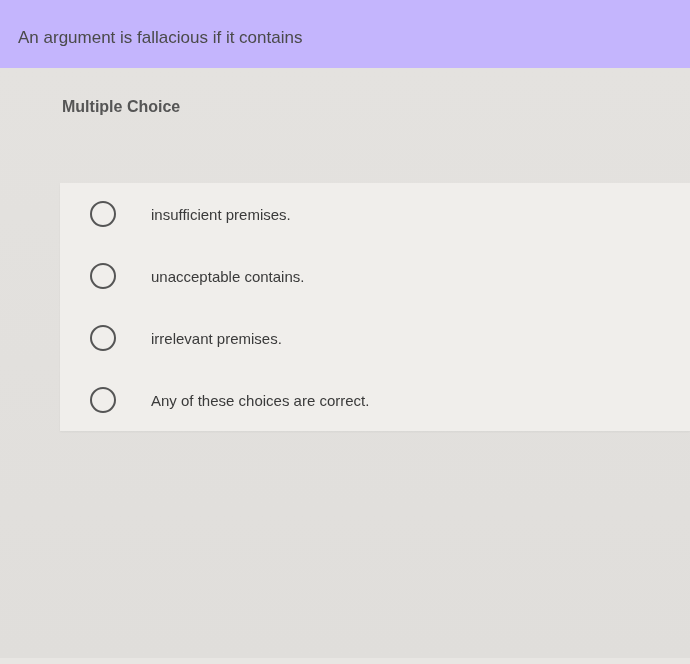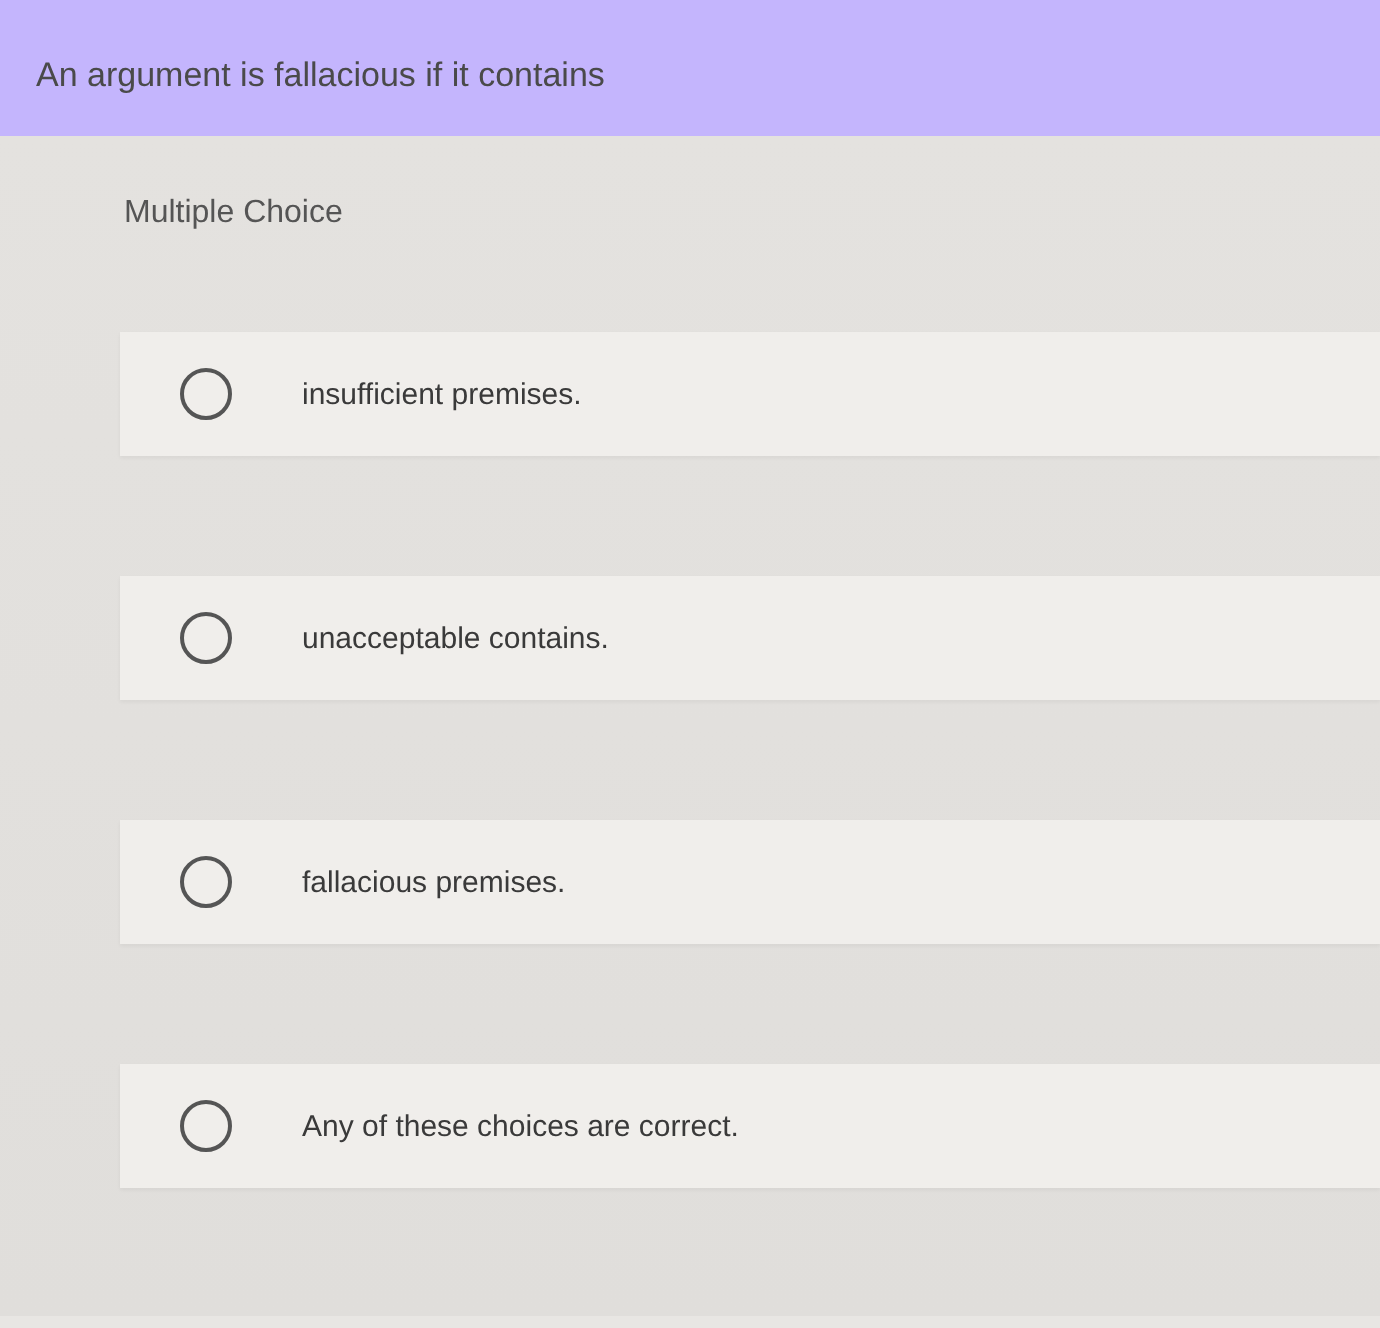--- a/index.html
+++ b/index.html
@@ -22,29 +22,29 @@
       background: #c4b5fd;
     }
     .mc-container {
       padding: 30px 0 0 60px;
       background: linear-gradient(180deg, #e4e2df 0%, #e0dedb 100%);
       min-height: 590px;
     }
     .mc-label {
       font-size: 16px;
       color: #555;
-      margin-bottom: 50px;
+      margin-bottom: 67px;
       padding-left: 2px;
+      font-weight: bold;
     }
     .option-row {
       display: flex;
       align-items: center;
       background: #f0eeeb;
       padding: 18px 20px 18px 30px;
-      margin-bottom: 60px;
       margin-right: 0;
       box-shadow: 0 1px 2px rgba(0,0,0,0.05);
     }
     .option-row:last-child {
       margin-bottom: 0;
     }
     .radio-circle {
       width: 26px;
       height: 26px;
       border: 2px solid #555;
@@ -72,20 +72,20 @@
     <div class="option-text">insufficient premises.</div>
   </div>
 
   <div class="option-row">
     <div class="radio-circle"></div>
     <div class="option-text">unacceptable contains.</div>
   </div>
 
   <div class="option-row">
     <div class="radio-circle"></div>
-    <div class="option-text">fallacious premises.</div>
+    <div class="option-text">irrelevant premises.</div>
   </div>
 
   <div class="option-row">
     <div class="radio-circle"></div>
     <div class="option-text">Any of these choices are correct.</div>
   </div>
 </div>
 
 </body></html>

